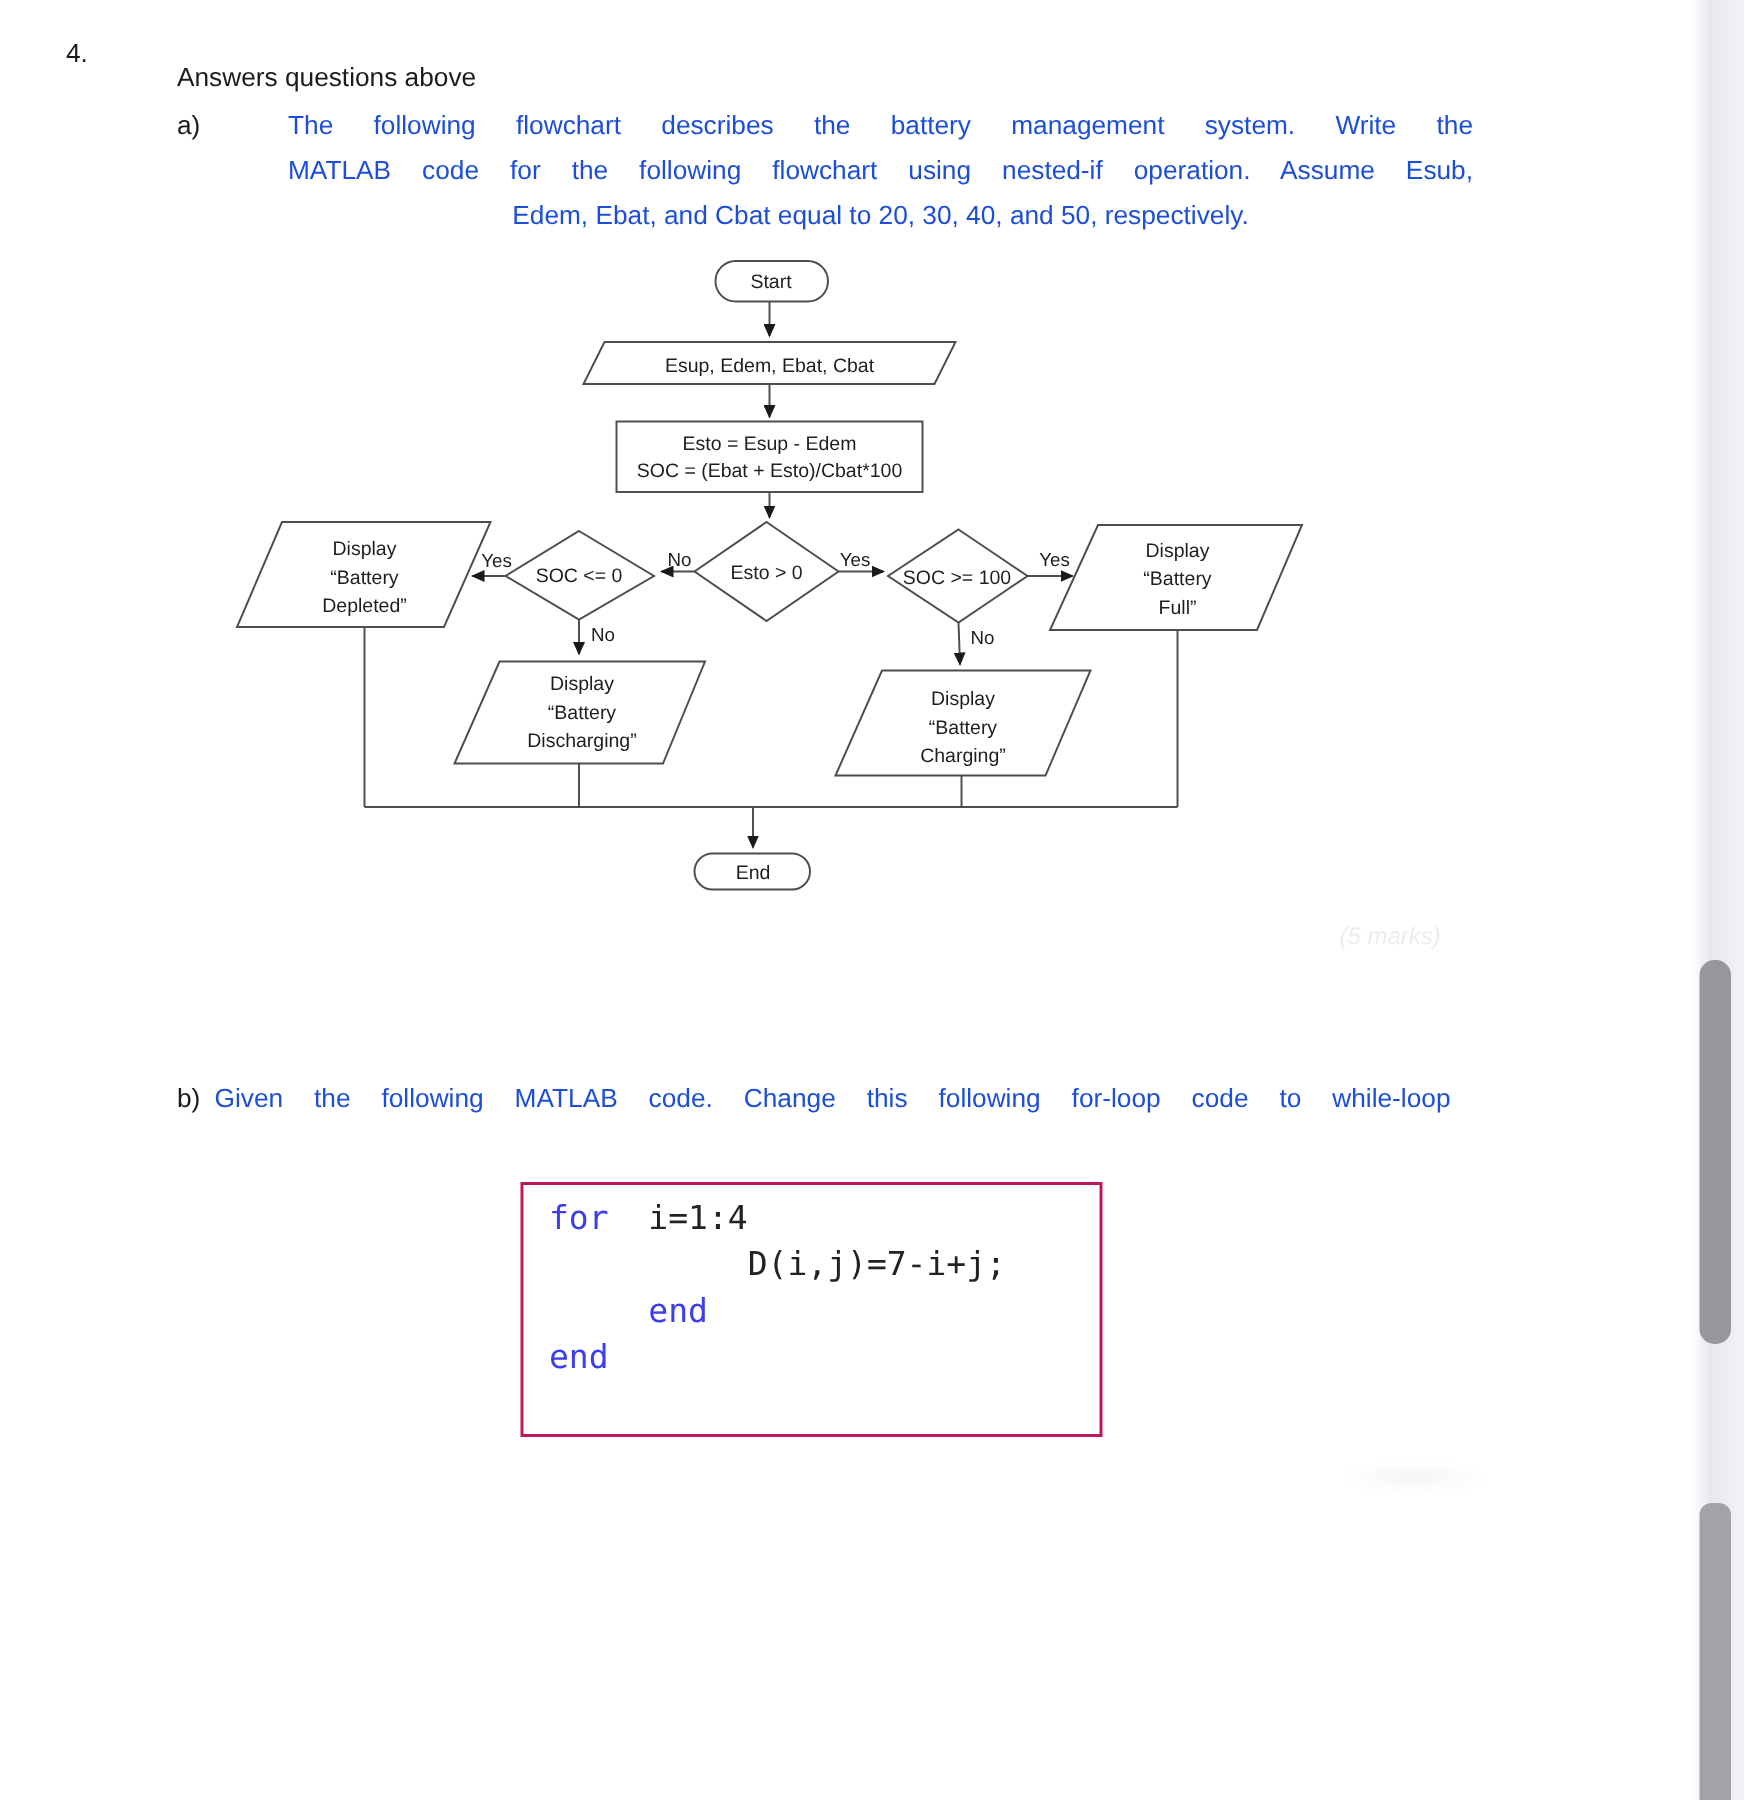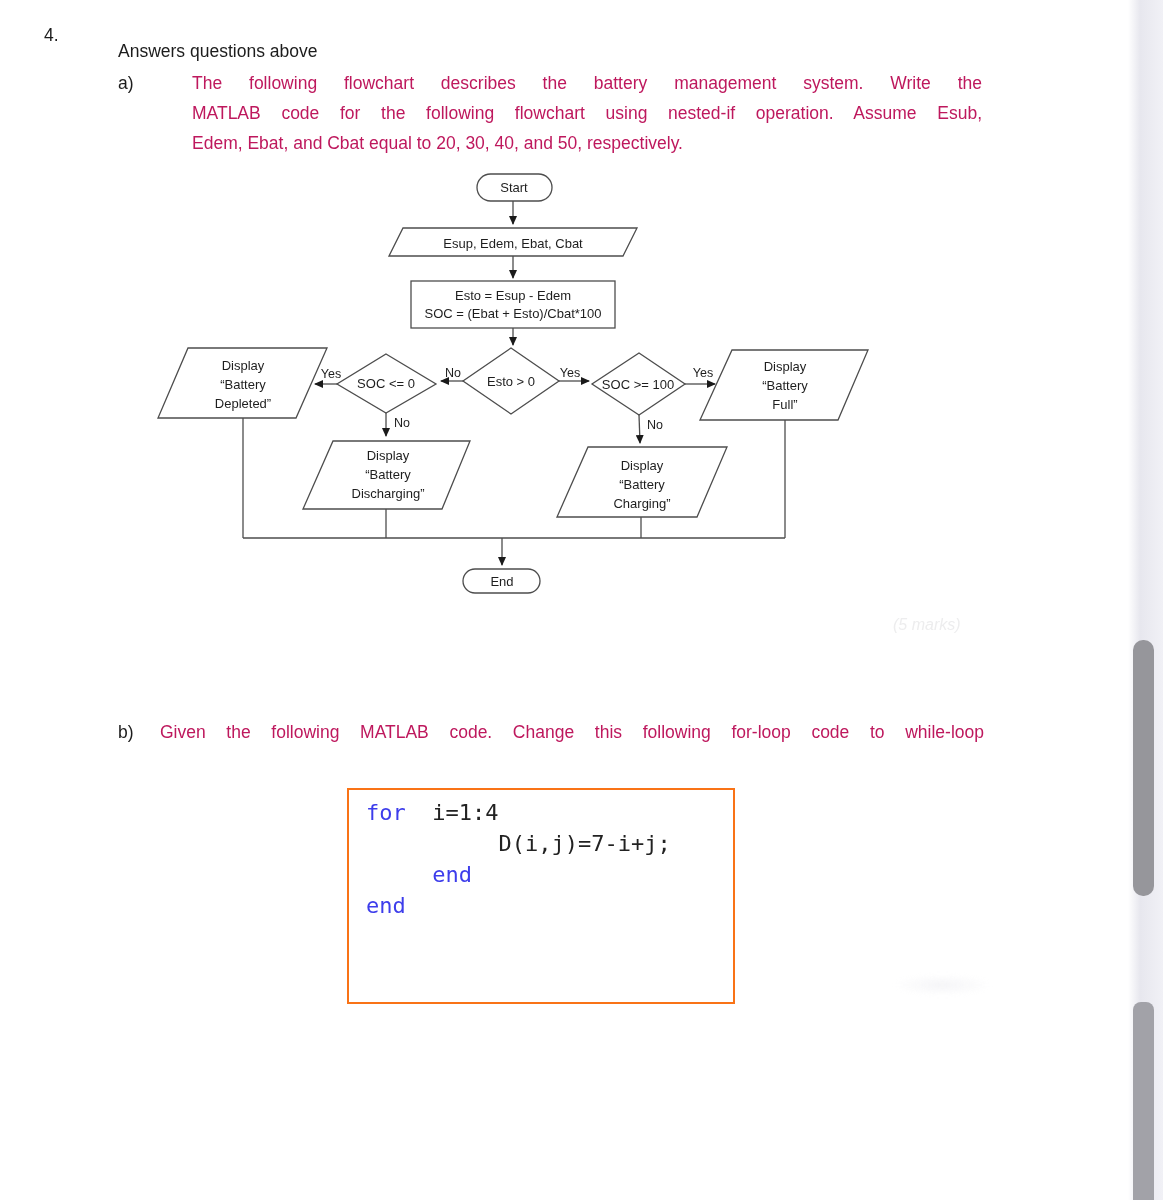--- a/index.html
+++ b/index.html
@@ -1,38 +1,38 @@
 <!DOCTYPE html>
 <html><head>
 <meta charset="utf-8">
 <style>
   html,body{margin:0;padding:0;}
   body{font-family:"Liberation Sans",sans-serif;background:#ffffff;}
   .page{position:relative;width:1163px;height:1200px;background:#ffffff;overflow:hidden;}
 
   
   .doc-text{position:absolute;color:#1c1c1c;font-size:17.5px;line-height:30px;white-space:nowrap;}
-  .para{position:absolute;color:#be185d;font-size:17.5px;line-height:30px;}
-  .para .ln{height:30px;}
+  .para{position:absolute;color:#1d4ed8;font-size:17.5px;line-height:30px;}
+  .para .ln{height:30px;text-align:center;}
   .para .ln.j{text-align:justify;text-align-last:justify;}
   .marks-note{position:absolute;font-size:16px;font-style:italic;color:#ededee;white-space:nowrap;}
   .ghost-smudge{position:absolute;left:895px;top:975px;width:95px;height:20px;
     background:radial-gradient(ellipse at center,#f2f2f5 0%,rgba(255,255,255,0) 75%);
     filter:blur(2px);opacity:.8;}
 
   
   .fc-svg{position:absolute;left:0;top:0;}
   .fc-shape{fill:#ffffff;stroke:#4d4d4d;stroke-width:1.3px;}
   .fc-line{fill:none;stroke:#4d4d4d;stroke-width:1.3px;}
   .fc-text{font-family:"Liberation Sans",sans-serif;font-size:13px;fill:#1e1e1e;text-anchor:middle;}
   .fc-label{font-family:"Liberation Sans",sans-serif;font-size:12.5px;fill:#1e1e1e;text-anchor:middle;}
 
   
-  .code-box{position:absolute;left:347px;top:788px;width:388px;height:216px;box-sizing:border-box;
-    border:2px solid #f97316;background:#ffffff;padding:7px 0 0 17px;}
+  .code-box{position:absolute;left:347px;top:788px;width:388px;height:170px;box-sizing:border-box;
+    border:2px solid #be185d;background:#ffffff;padding:7px 0 0 17px;}
   .code-line{font-family:"DejaVu Sans Mono",monospace;font-size:22px;line-height:31px;
     white-space:pre;color:#222222;}
   .code-line .kw{color:#3d3deb;}
 
   
   .edge-strip{position:absolute;left:1128px;top:0;width:35px;height:1200px;
     background:linear-gradient(to right,#ffffff 0%,#e7e7ee 35%,#f1f1f6 100%);}
   .scroll-thumb-1{position:absolute;left:1133px;top:640px;width:21px;height:256px;
     border-radius:10px;background:#96969b;}
   .scroll-thumb-2{position:absolute;left:1133px;top:1002px;width:21px;height:198px;
@@ -148,21 +148,21 @@
 
     <g>
       <rect class="fc-shape" x="463" y="569" width="77" height="24" rx="12"></rect>
       <text class="fc-text" x="502" y="586">End</text>
     </g>
   </svg>
 
   <div class="marks-note" style="left:893px;top:616px;">(5 marks)</div>
 
   <div class="doc-text" style="left:118px;top:717px;">b)</div>
-  <div class="para" style="left:160px;top:717px;width:824px;">
+  <div class="para" style="left:143px;top:717px;width:824px;">
     <div class="ln j">Given the following MATLAB code. Change this following for-loop code to while-loop</div>
   </div>
 
   <div class="code-box">
     <div>
         <div class="code-line"><span class="kw">for</span><span>  i=1:4</span></div>
         <div class="code-line"><span>          D(i,j)=7-i+j;</span></div>
         <div class="code-line"><span>     </span><span class="kw">end</span></div>
         <div class="code-line"><span class="kw">end</span></div>
       </div>

